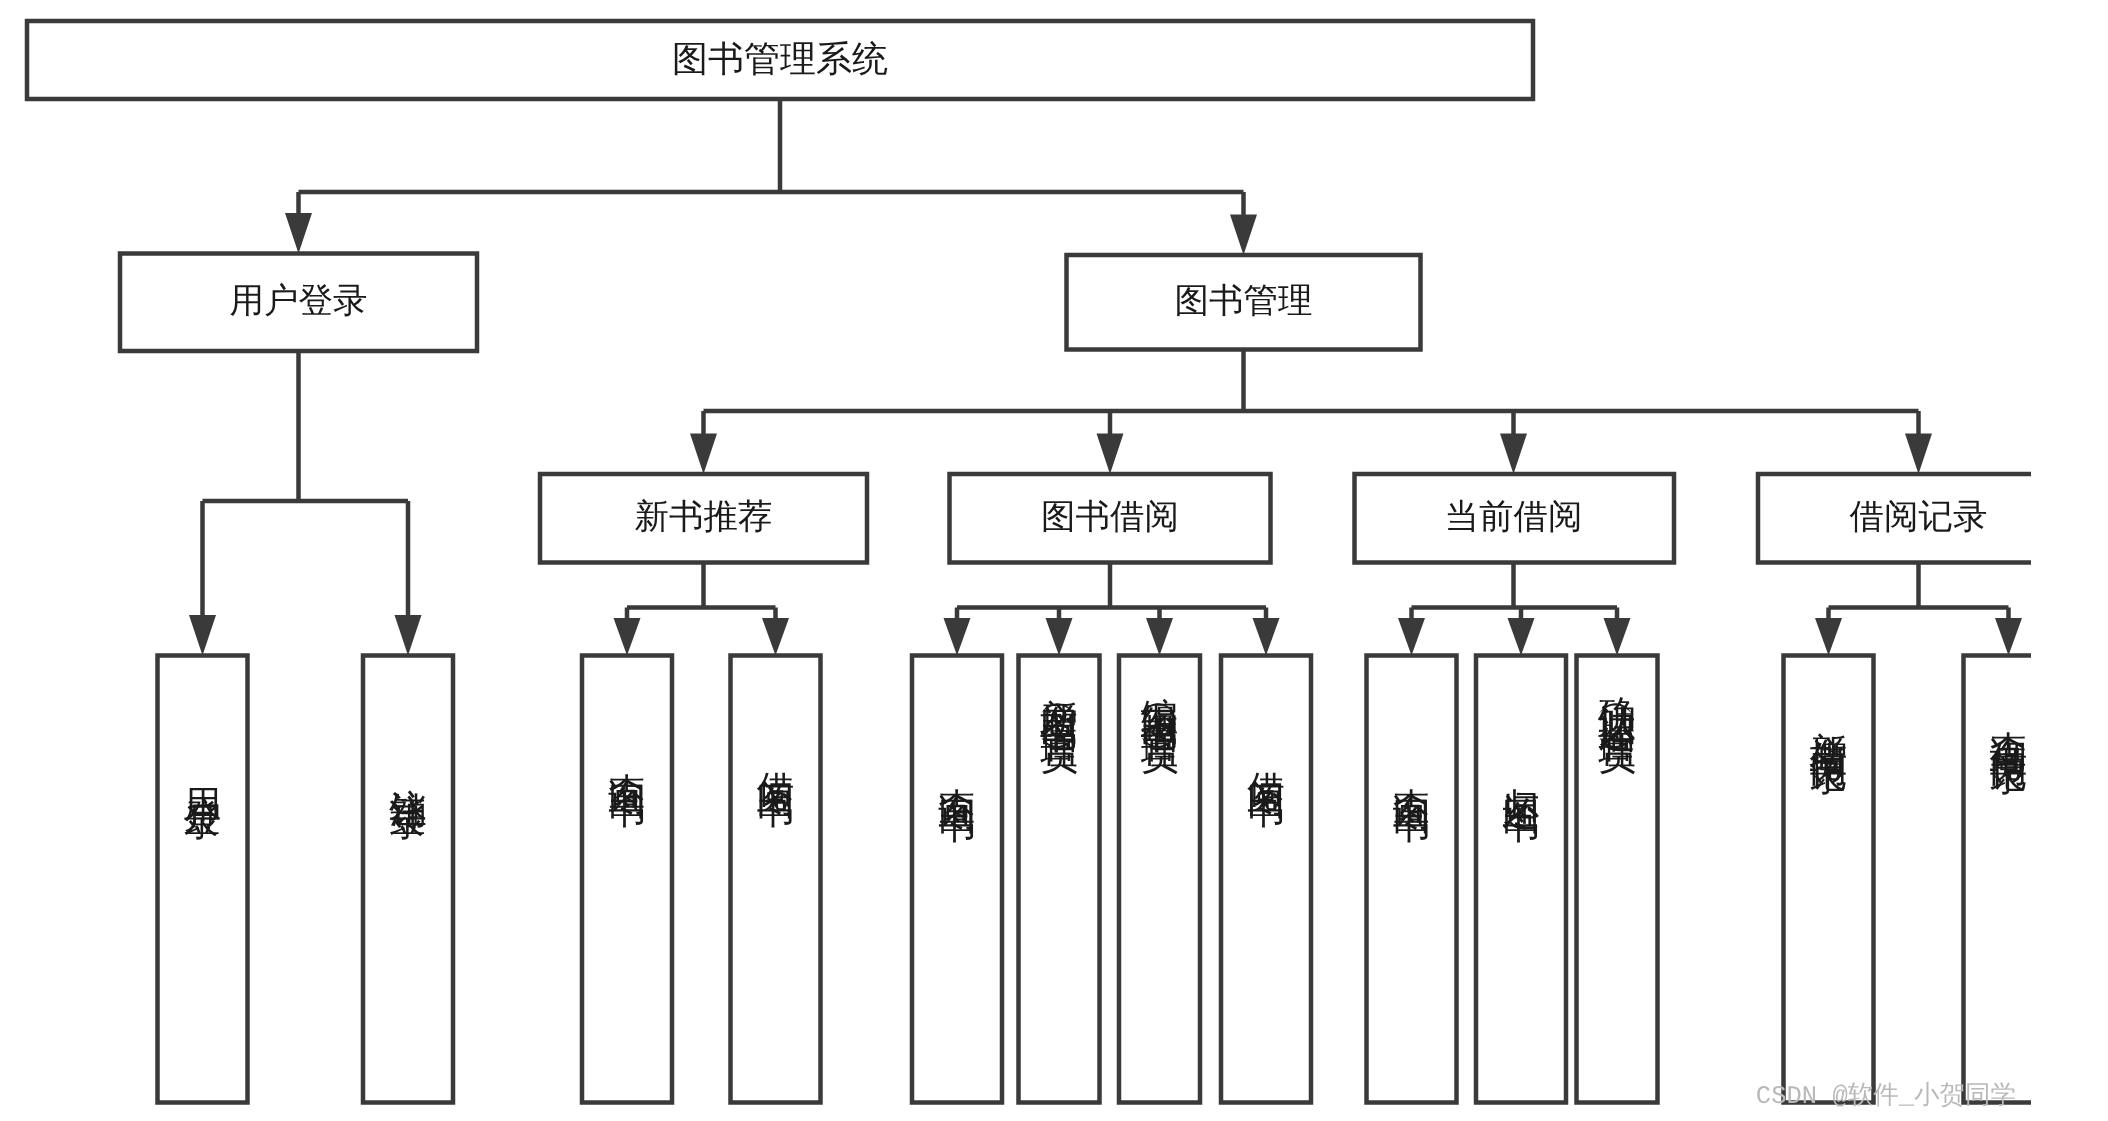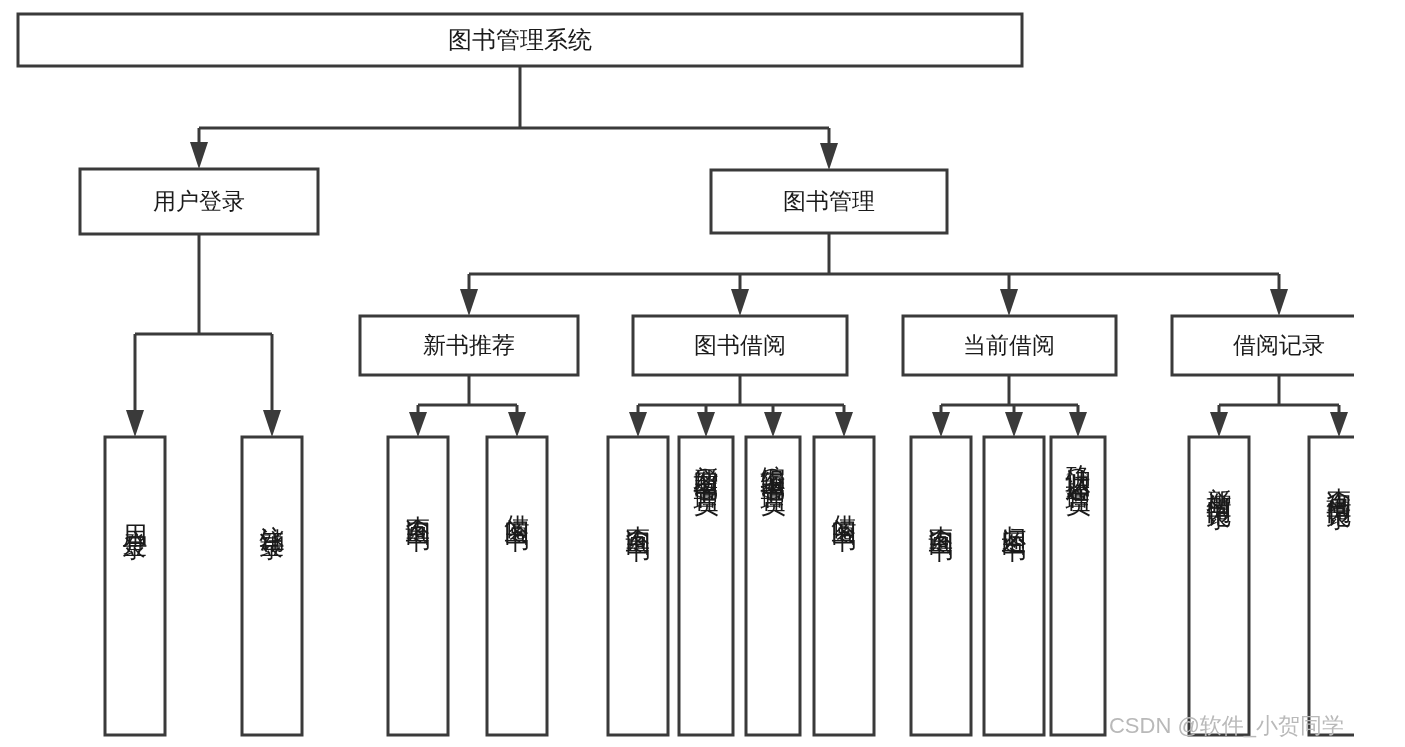--- a/index.html
+++ b/index.html
@@ -69,22 +69,22 @@
     font-size: 25px;
     line-height: 1;
     letter-spacing: 4px;
     color: #1a1a1a;
     white-space: nowrap;
   }
   .watermark {
     position: absolute;
     right: 10px;
     bottom: 6px;
-    font-family: Liberation Sans, sans-serif;
-    font-size: 22px;
+    font-family: Liberation Mono, monospace;
+    font-size: 17px;
     color: #b9b9b9;
     white-space: nowrap;
     user-select: none;
   }
 </style>
 </head>
 <body>
 
 <div id="diagram-root">
 

